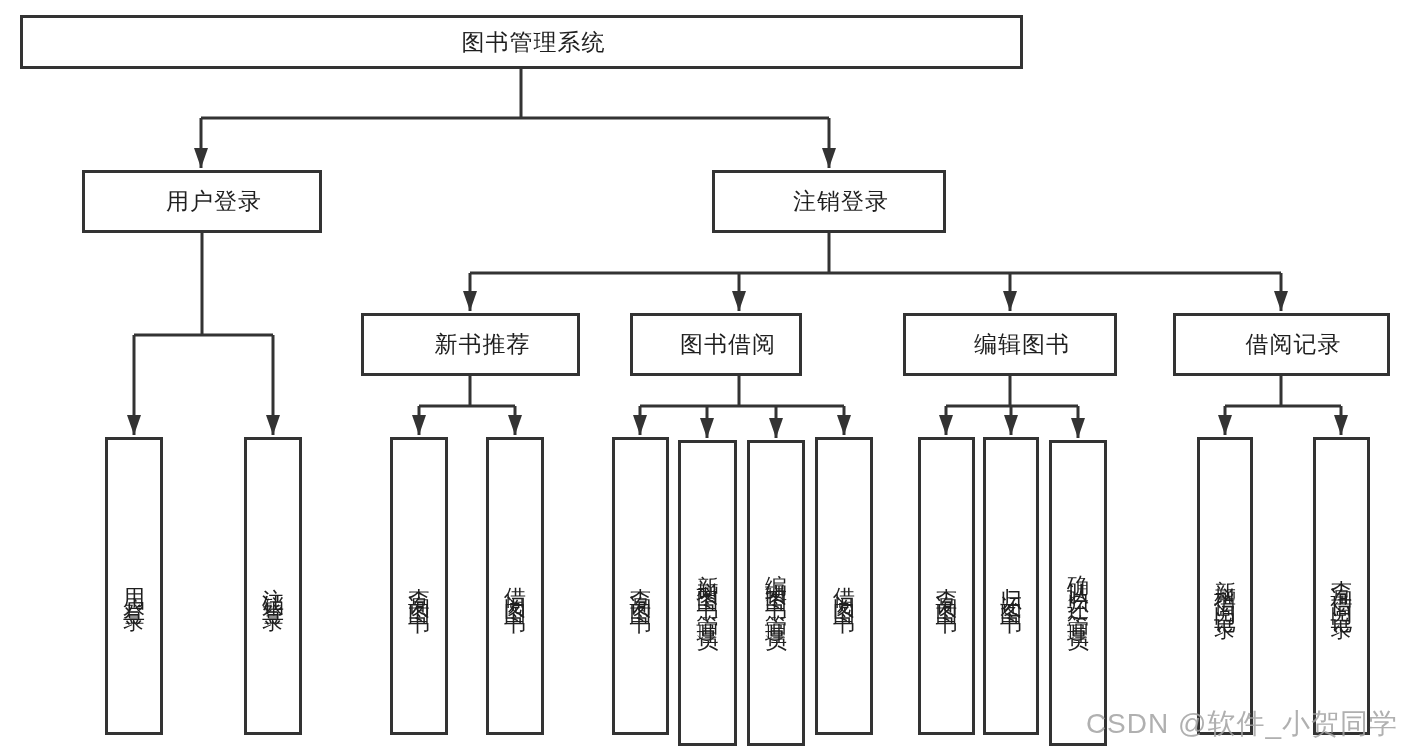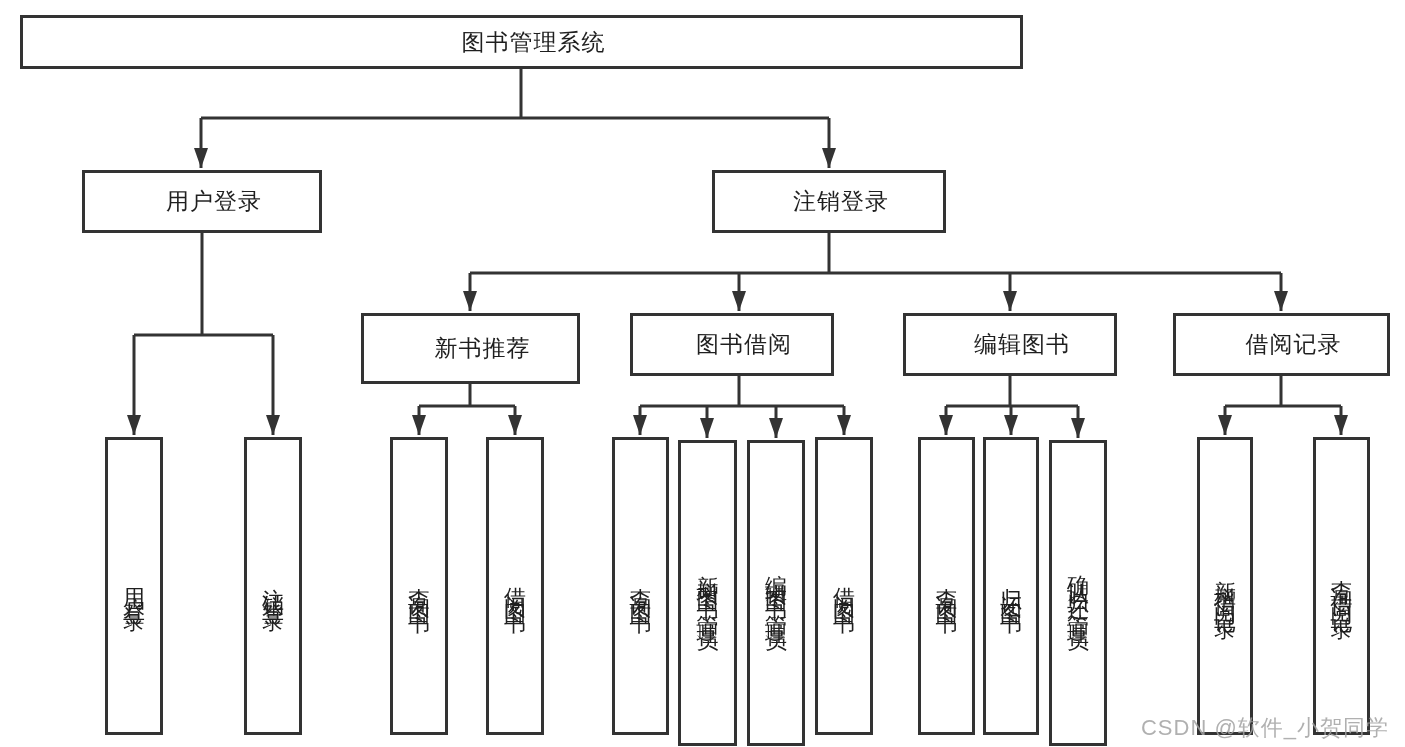--- a/index.html
+++ b/index.html
@@ -40,22 +40,22 @@
   }
   .leaf.tall{top:440px;height:306px;}
   .leaf span{
     writing-mode:vertical-rl;
     font-size:22px;
     letter-spacing:8px;
     line-height:1;
   }
   #watermark{
     position:absolute;
-    right:16px;bottom:4px;
-    font-size:22px;
+    right:7px;bottom:4px;
+    font-size:28px;
     color:var(--wm-color);
     opacity:.85;
     z-index:10;
     letter-spacing:1px;
   }
 </style>
 </head>
 <body>
 
 <div id="stage">
@@ -115,22 +115,22 @@
         <line x1="1341" y1="406" x2="1341" y2="435" marker-end="url(#arrow)"></line>
       </g>
     </g>
   </svg>
 
   <div class="node" style="left:20px;top:15px;width:1003px;height:54px;">图书管理系统</div>
 
   <div class="node" style="left:82px;top:170px;width:240px;height:63px;">用户登录</div>
   <div class="node" style="left:712px;top:170px;width:234px;height:63px;">注销登录</div>
 
-  <div class="node" style="left:361px;top:313px;width:219px;height:71px;">新书推荐</div>
-  <div class="node" style="left:630px;top:313px;width:204px;height:63px;">图书借阅</div>
+  <div class="node" style="left:361px;top:313px;width:219px;height:63px;">新书推荐</div>
+  <div class="node" style="left:630px;top:313px;width:172px;height:63px;">图书借阅</div>
   <div class="node" style="left:903px;top:313px;width:214px;height:63px;">编辑图书</div>
   <div class="node" style="left:1173px;top:313px;width:217px;height:63px;">借阅记录</div>
 
   <div class="leaf" style="left:105px;width:58px;">
     <span>用户登录</span>
   </div>
   <div class="leaf" style="left:244px;width:58px;">
     <span>注销登录</span>
   </div>
 

